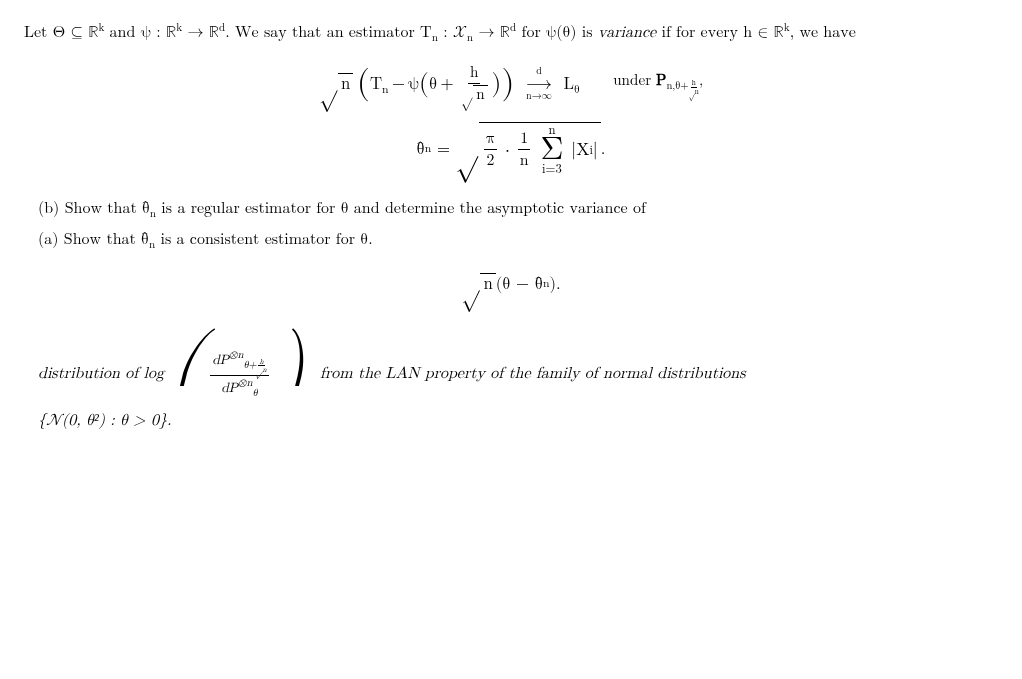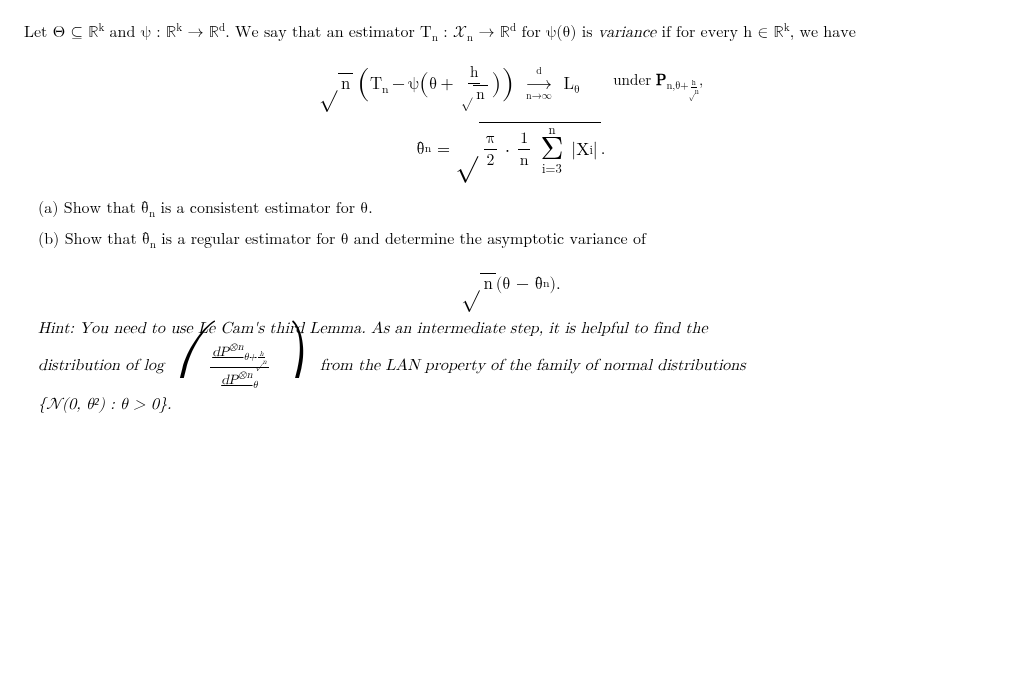--- a/index.html
+++ b/index.html
@@ -201,45 +201,42 @@
           <span class="sum-sym">Σ</span>
           <span class="sum-sub">i=3</span>
         </span>
         &nbsp;|X<sub>i</sub>|
       </span>
     </span>
     .
   </div>
 
   <div class="problem-line">
+    (b) Show that θ̂<sub>n</sub> is a regular estimator for θ and determine the asymptotic variance of
+  </div>
+
+  <div class="problem-line">
     (a) Show that θ̂<sub>n</sub> is a consistent estimator for θ.
-  </div>
-
-  <div class="problem-line">
-    (b) Show that θ̂<sub>n</sub> is a regular estimator for θ and determine the asymptotic variance of
   </div>
 
   <div class="math-block">
     <span class="sqrt-wrap">
       <span class="sqrt-symbol">√</span>
       <span class="sqrt-content">n</span>
     </span>
     (θ − θ̂<sub>n</sub>).
   </div>
 
   <div class="hint-block">
-    <span>
-      <em>Hint: You need to use Le Cam's third Lemma. As an intermediate step, it is helpful to find the</em>
-    </span>
     <br>
     <em>
       distribution of log
       
       <span class="big-paren" style="font-size:2.4em; vertical-align:middle; line-height:0.9;">⎛</span>
-      <span class="frac" style="vertical-align:middle; margin: 0 2px; text-decoration: underline;">
+      <span class="frac" style="vertical-align:middle; margin: 8px 2px;">
         <span class="num" style="font-size:0.85em;">dP<sup style="font-size:0.8em;">⊗n</sup><sub style="font-size:0.75em;">θ+<span style="display:inline-flex;flex-direction:column;align-items:center;vertical-align:middle;font-size:0.72em;line-height:1;">
                 <span style="border-bottom:0.5px solid #000;padding:0 1px;">h</span>
                 <span>√n</span>
               </span></sub></span>
         <span class="den" style="font-size:0.85em;">dP<sup style="font-size:0.8em;">⊗n</sup><sub style="font-size:0.75em;">θ</sub></span>
       </span>
       <span class="big-paren" style="font-size:2.4em; vertical-align:middle; line-height:0.9;">⎞</span>
       &nbsp;from the LAN property of the family of normal distributions
     </em>
     <br>

